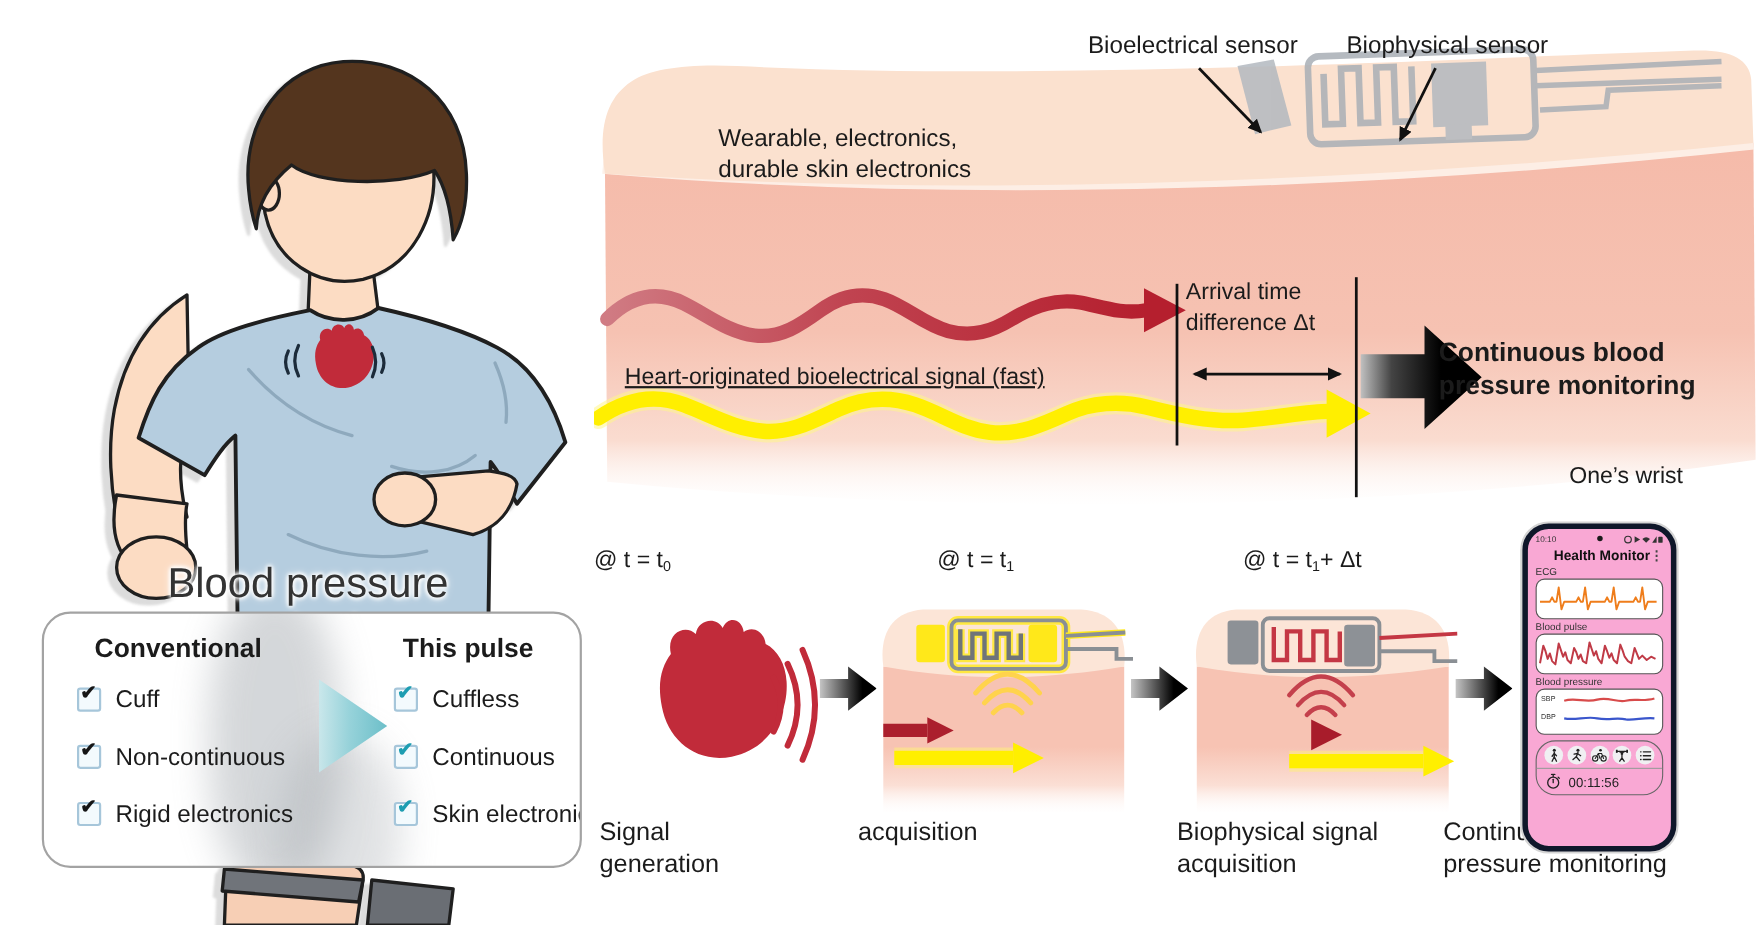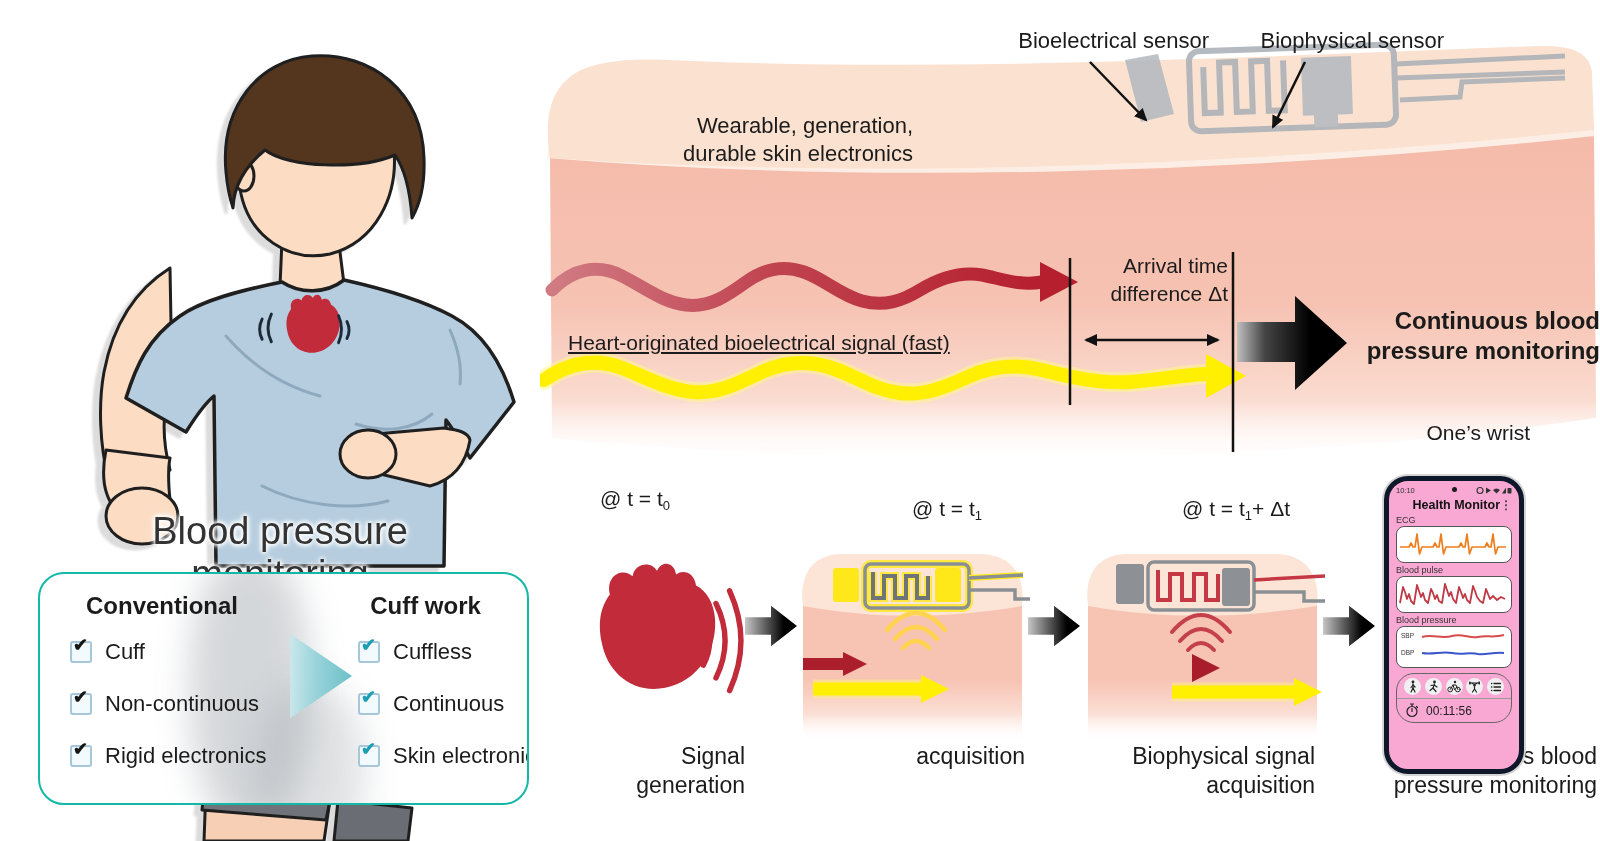--- a/index.html
+++ b/index.html
@@ -1,34 +1,34 @@
 <!DOCTYPE html>
 <html><head>
 <meta charset="utf-8">
 <style>
   html,body{margin:0;padding:0;background:#fff;}
   #figure{
     position:relative;width:1600px;height:841px;background:#ffffff;overflow:hidden;
     font-family:"Liberation Sans", sans-serif;color:#1b1b1b;
   }
   .abs{position:absolute;}
-  .ctr{text-align:right;}
+  .ctr{text-align:left;}
   .lbl{font-size:21px;line-height:27px;color:#1b1b1b;}
   .lbl-lg{font-size:22px;line-height:28px;color:#1b1b1b;}
   .bold{font-weight:bold;}
   .sub{font-size:0.62em;vertical-align:-0.28em;}
 
   
   #bp-title{
     left:60px;top:510px;width:440px;font-size:38px;color:#333;text-align:center;
     text-shadow:0 0 5px #fff,0 0 9px #fff,0 1px 4px #fff,0 -1px 4px #fff;
   }
   #compare-box{
     left:38px;top:556px;width:487px;height:229px;background:#ffffff;
-    border:2px solid #14b8a6;border-radius:26px;overflow:hidden;margin-top:16px;
+    border:2px solid #a3a3a3;border-radius:26px;overflow:hidden;
   }
   .smudge{position:absolute;background:#9aa0a6;opacity:.42;filter:blur(17px);border-radius:45%;}
   .col-head{position:absolute;top:18px;font-size:24px;font-weight:bold;text-align:center;}
   .chk-row{position:absolute;display:flex;align-items:center;gap:13px;height:32px;}
   .chk-box{width:18px;height:18px;border:2px solid #a6c6da;border-radius:3px;background:#f3fafd;
            position:relative;flex:0 0 auto;}
   .chk-mark{position:absolute;left:1px;top:-9px;font-size:18px;font-weight:bold;color:#151515;}
   .chk-mark.teal{color:#1d9db1;}
   .chk-label{font-size:22px;white-space:nowrap;}
   #teal-arrow{
@@ -109,21 +109,21 @@
       </g>
     </g>
   </svg>
 
   <div class="abs" id="bp-title">Blood pressure monitoring</div>
 
   <div class="abs" id="compare-box">
     <div class="smudge" style="left:150px;top:-25px;width:120px;height:280px;"></div>
     <div class="smudge" style="left:215px;top:110px;width:110px;height:170px;opacity:.3;"></div>
     <div class="col-head" style="left:22px;width:200px;">Conventional</div>
-    <div class="col-head" style="left:298px;width:175px;">Cuff work</div>
+    <div class="col-head" style="left:298px;width:175px;">This pulse</div>
 
     <div class="chk-row" style="left:30px;top:62px;">
       <span class="chk-box">
           <span class="chk-mark">✔</span>
         </span>
       <span class="chk-label">Cuff</span>
     </div>
     <div class="chk-row" style="left:30px;top:114px;">
       <span class="chk-box">
           <span class="chk-mark">✔</span>
@@ -220,35 +220,35 @@
       <line x1="693" y1="234" x2="693" y2="434" stroke="#111" stroke-width="2.5"></line>
       <line x1="546" y1="322" x2="678" y2="322" stroke="#111" stroke-width="2.5" marker-start="url(#mAs)" marker-end="url(#mA)"></line>
     </g>
 
     <polygon points="697,304 755,304 755,278 807,325 755,372 755,344 697,344" fill="url(#gBlack)"></polygon>
   </svg>
 
   <div class="abs lbl-lg ctr" style="left:989px;top:27px;width:220px;">Bioelectrical sensor</div>
   <div class="abs lbl-lg ctr" style="left:1224px;top:27px;width:220px;">Biophysical sensor</div>
   <div class="abs lbl-lg ctr" style="left:653px;top:112px;width:260px;">
-    <div>Wearable, generation,</div>
+    <div>Wearable, electronics,</div>
     <div>durable skin electronics</div>
   </div>
   <div class="abs lbl" style="left:568px;top:329px;text-decoration:underline;">Heart-originated bioelectrical signal (fast)</div>
   <div class="abs lbl ctr" style="left:1078px;top:252px;width:150px;line-height:28px;">
     <div>Arrival time</div>
     <div>difference Δt</div>
   </div>
   <div class="abs ctr bold" style="left:1308px;top:306px;width:292px;font-size:24px;line-height:30px;">
     <div>Continuous blood</div>
     <div>pressure monitoring</div>
   </div>
   <div class="abs lbl" style="left:1390px;top:419px;width:140px;text-align:right;">One’s wrist</div>
 
-  <div class="abs lbl ctr" style="left:540px;top:485px;width:130px;">
+  <div class="abs lbl ctr" style="left:540px;top:495px;width:130px;">
     <span>@ t = t</span><span class="sub">0</span>
   </div>
   <div class="abs lbl ctr" style="left:852px;top:495px;width:130px;">
     <span>@ t = t</span><span class="sub">1</span>
   </div>
   <div class="abs lbl ctr" style="left:1130px;top:495px;width:160px;">
     <span>@ t = t</span><span class="sub">1</span><span>+ Δt</span>
   </div>
 
   <svg class="abs" style="left:560px;top:543px;" width="195" height="180" viewBox="0 0 215 185">

